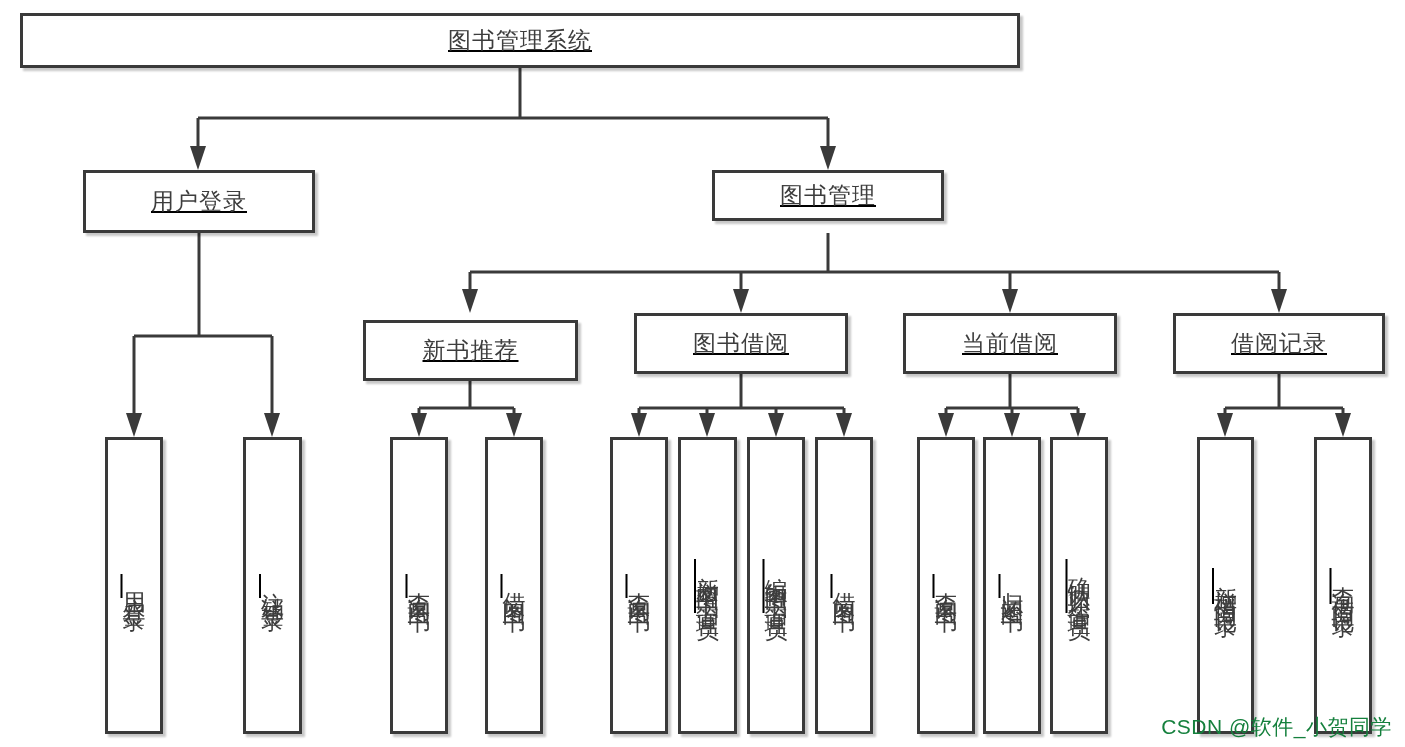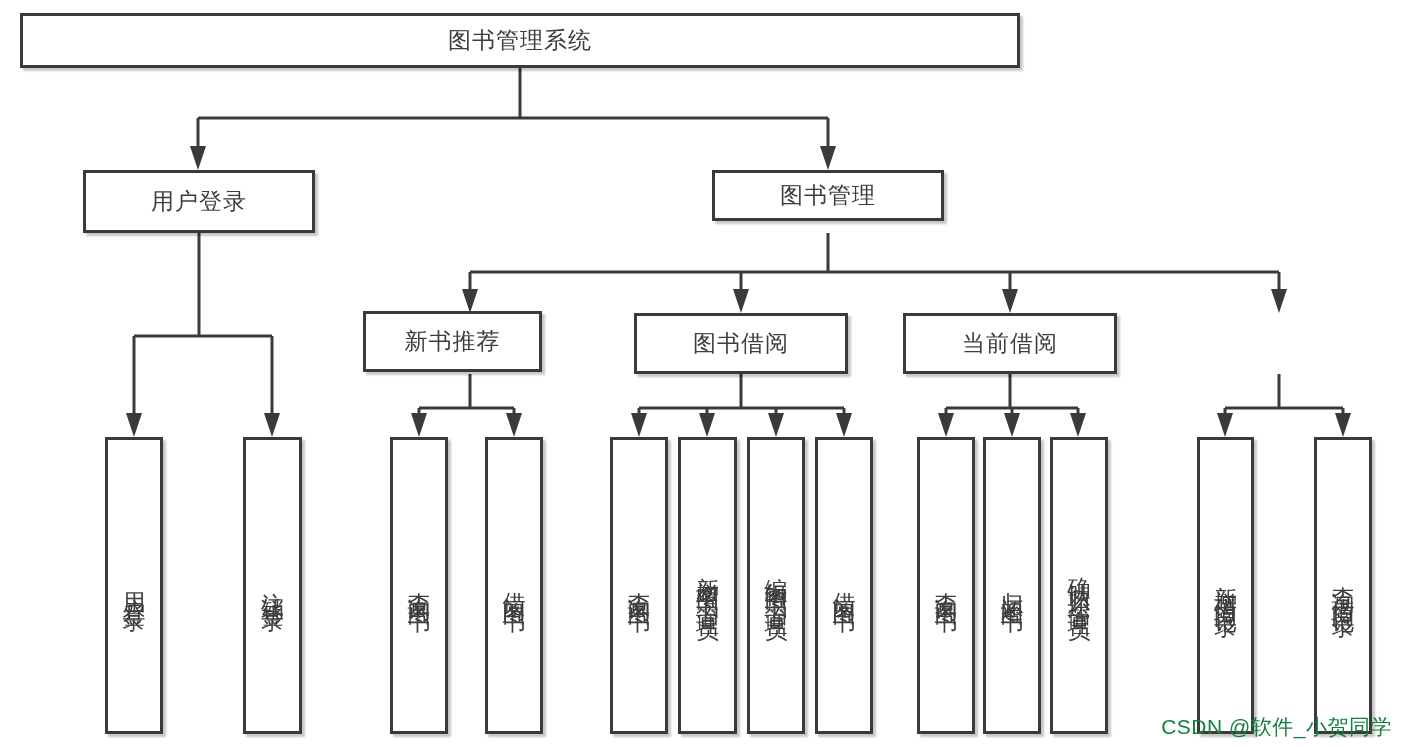--- a/index.html
+++ b/index.html
@@ -18,20 +18,21 @@
   }
   .box {
     position: absolute;
     box-sizing: border-box;
     background: #ffffff;
     border: 3px solid #3a3a3a;
     box-shadow: 3px 3px 2px rgba(0,0,0,0.22);
     display: flex;
     align-items: center;
     justify-content: center;
+    text-decoration: underline;
   }
   .label {
     color: #3d3d3d;
     font-size: 23px;
     letter-spacing: 1px;
     white-space: nowrap;
     line-height: 1.1;
   }
   .v .label {
     writing-mode: vertical-rl;
@@ -139,29 +140,32 @@
     <span class="label">图书管理系统</span>
   </div>
 
   <div class="box h" style="left:83px; top:170px; width:232px; height:63px">
     <span class="label">用户登录</span>
   </div>
   <div class="box h" style="left:712px; top:170px; width:232px; height:51px">
     <span class="label">图书管理</span>
   </div>
 
-  <div class="box h" style="left:363px; top:311px; width:179px; height:61px">
+  <div class="box h" style="left:363px; top:320px; width:215px; height:61px">
     <span class="label">新书推荐</span>
   </div>
   <div class="box h" style="left:634px; top:313px; width:214px; height:61px">
     <span class="label">图书借阅</span>
   </div>
   <div class="box h" style="left:903px; top:313px; width:214px; height:61px">
     <span class="label">当前借阅</span>
   </div>
+  <div class="box h" style="left:1173px; top:313px; width:212px; height:61px">
+    <span class="label">借阅记录</span>
+  </div>
 
   <div class="box v" style="left:105px; top:437px; width:58px; height:297px">
     <span class="label">用户登录</span>
   </div>
   <div class="box v" style="left:243px; top:437px; width:59px; height:297px">
     <span class="label">注销登录</span>
   </div>
 
   <div class="box v" style="left:390px; top:437px; width:58px; height:297px">
     <span class="label">查询图书</span>

